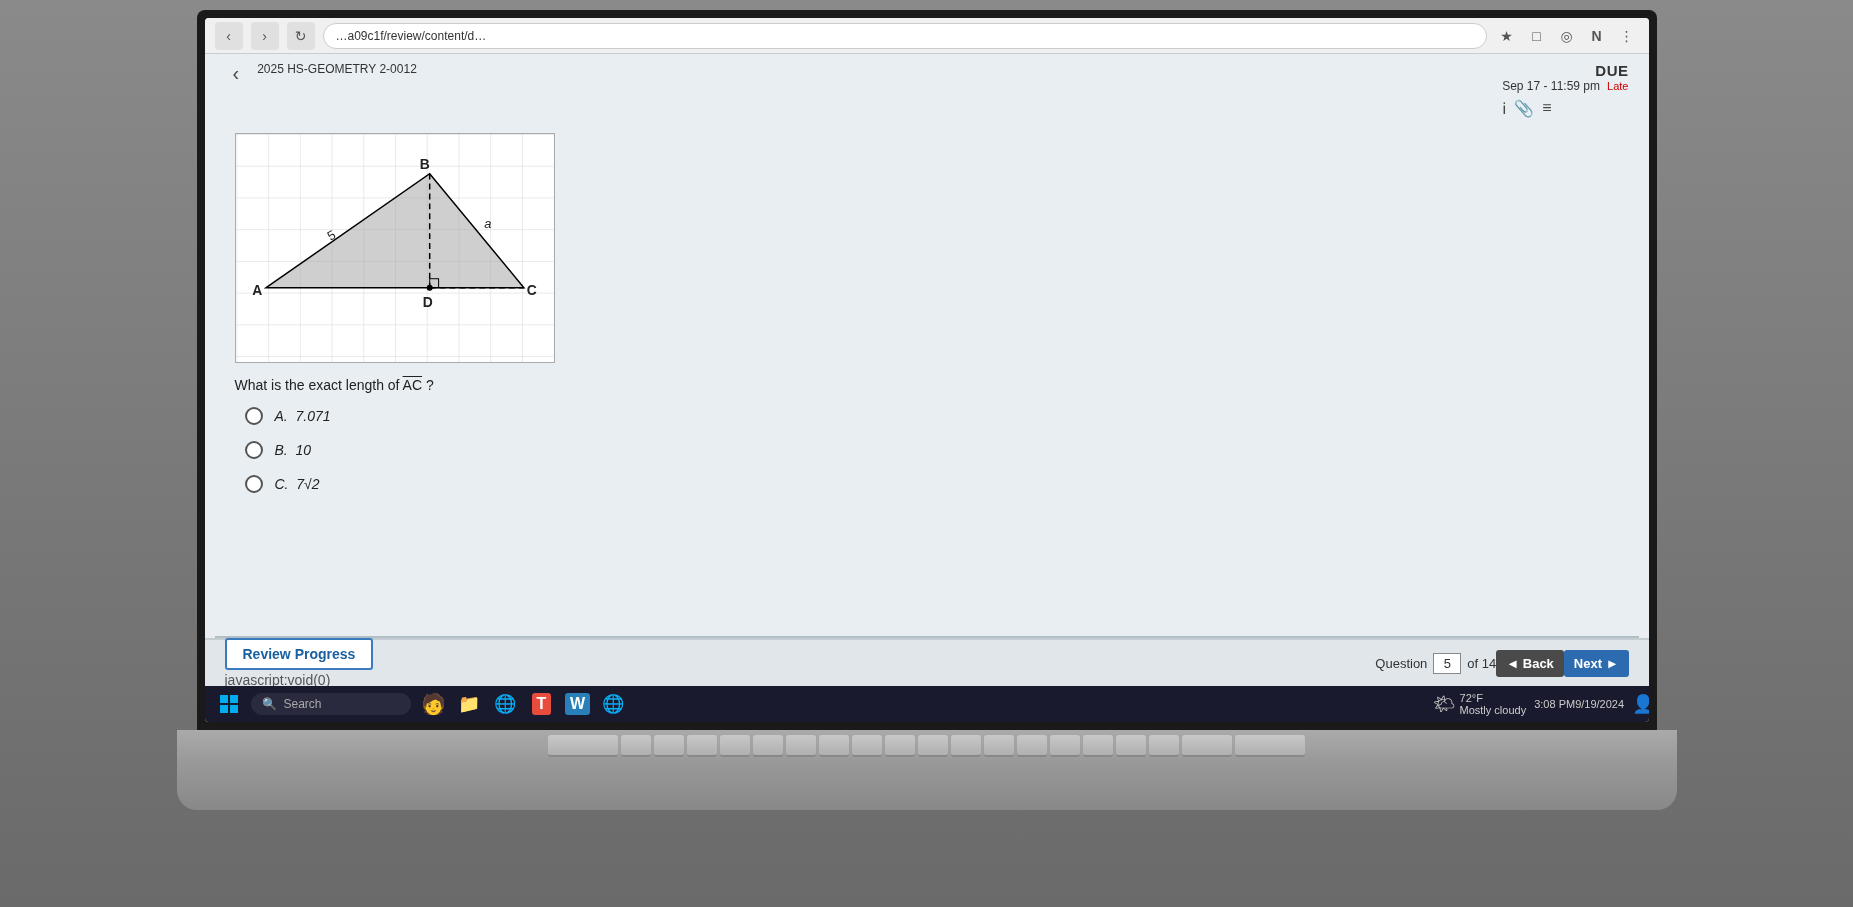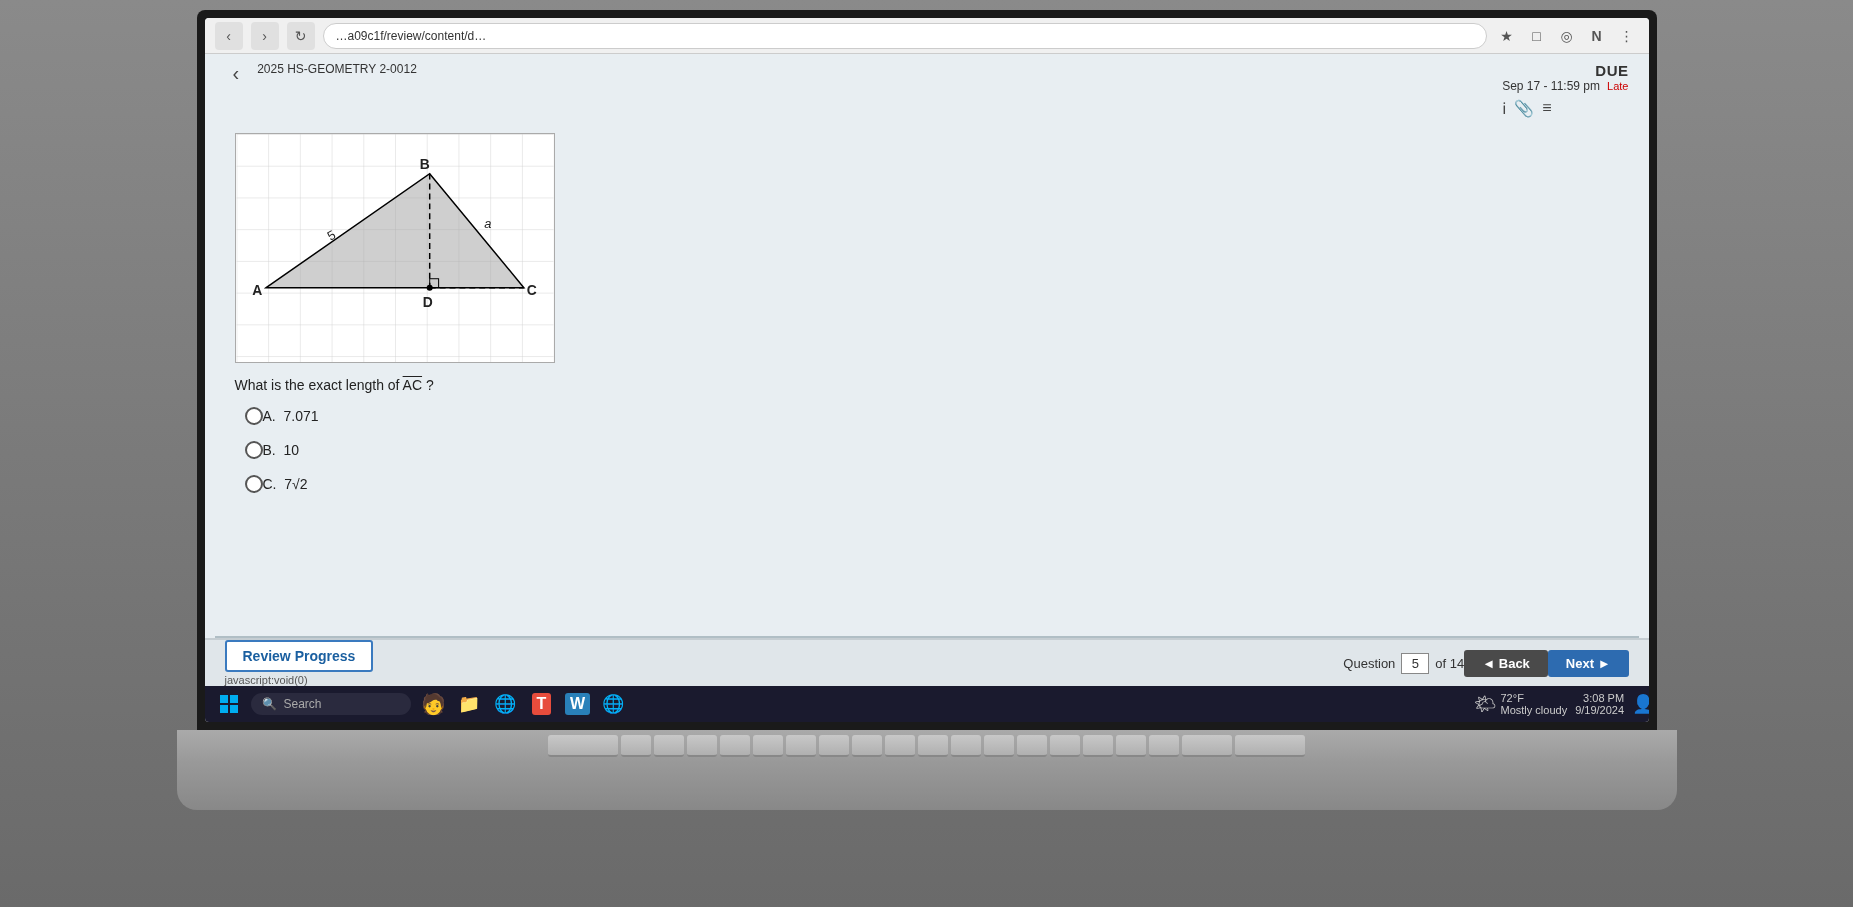--- a/index.html
+++ b/index.html
@@ -217,22 +217,23 @@
     .answer-options {
       display: flex;
       flex-direction: column;
       gap: 16px;
       margin-left: 10px;
     }
 
     .answer-option {
       display: flex;
       align-items: center;
-      gap: 0;
-      cursor: pointer;
+      gap: 12px;
+      cursor: pointer;
+      font-style: italic;
     }
 
     .radio-circle {
       width: 18px;
       height: 18px;
       border: 2px solid #555;
       border-radius: 50%;
       flex-shrink: 0;
       background: white;
     }
@@ -259,21 +260,21 @@
       border: 2px solid #3a7abf;
       color: #1a5fa0;
       padding: 6px 16px;
       font-size: 14px;
       font-weight: 600;
       cursor: pointer;
       border-radius: 3px;
     }
 
     .js-void-text {
-      font-size: 11px;
+      font-size: 14px;
       color: #555;
       margin-top: 2px;
     }
 
     .bottom-left {
       display: flex;
       flex-direction: column;
     }
 
     .nav-controls {
@@ -296,21 +297,21 @@
       font-size: 13px;
       color: #333;
       min-width: 28px;
       text-align: center;
     }
 
     .nav-btn {
       background: #2d6bb0;
       color: white;
       border: none;
-      padding: 6px 18px;
+      padding: 6px 10px;
       font-size: 13px;
       font-weight: 600;
       cursor: pointer;
       border-radius: 3px;
       display: flex;
       align-items: center;
       gap: 4px;
     }
 
     .nav-btn.back {
@@ -596,21 +597,21 @@
         </div>
 
         <div class="taskbar-right">
           <div class="weather-widget">
             <span class="weather-icon">🌤</span>
             <div>
               <div>72°F</div>
               <div>Mostly cloudy</div>
             </div>
           </div>
-          <div style="display:flex; flex-direction:column; align-items:flex-end;">
+          <div style="display:flex; flex-direction:row; align-items:flex-end;">
             <span>3:08 PM</span>
             <span>9/19/2024</span>
           </div>
           <div style="font-size:18px; cursor:pointer;">👤</div>
         </div>
       </div>
 
     </div>
   </div>
 

